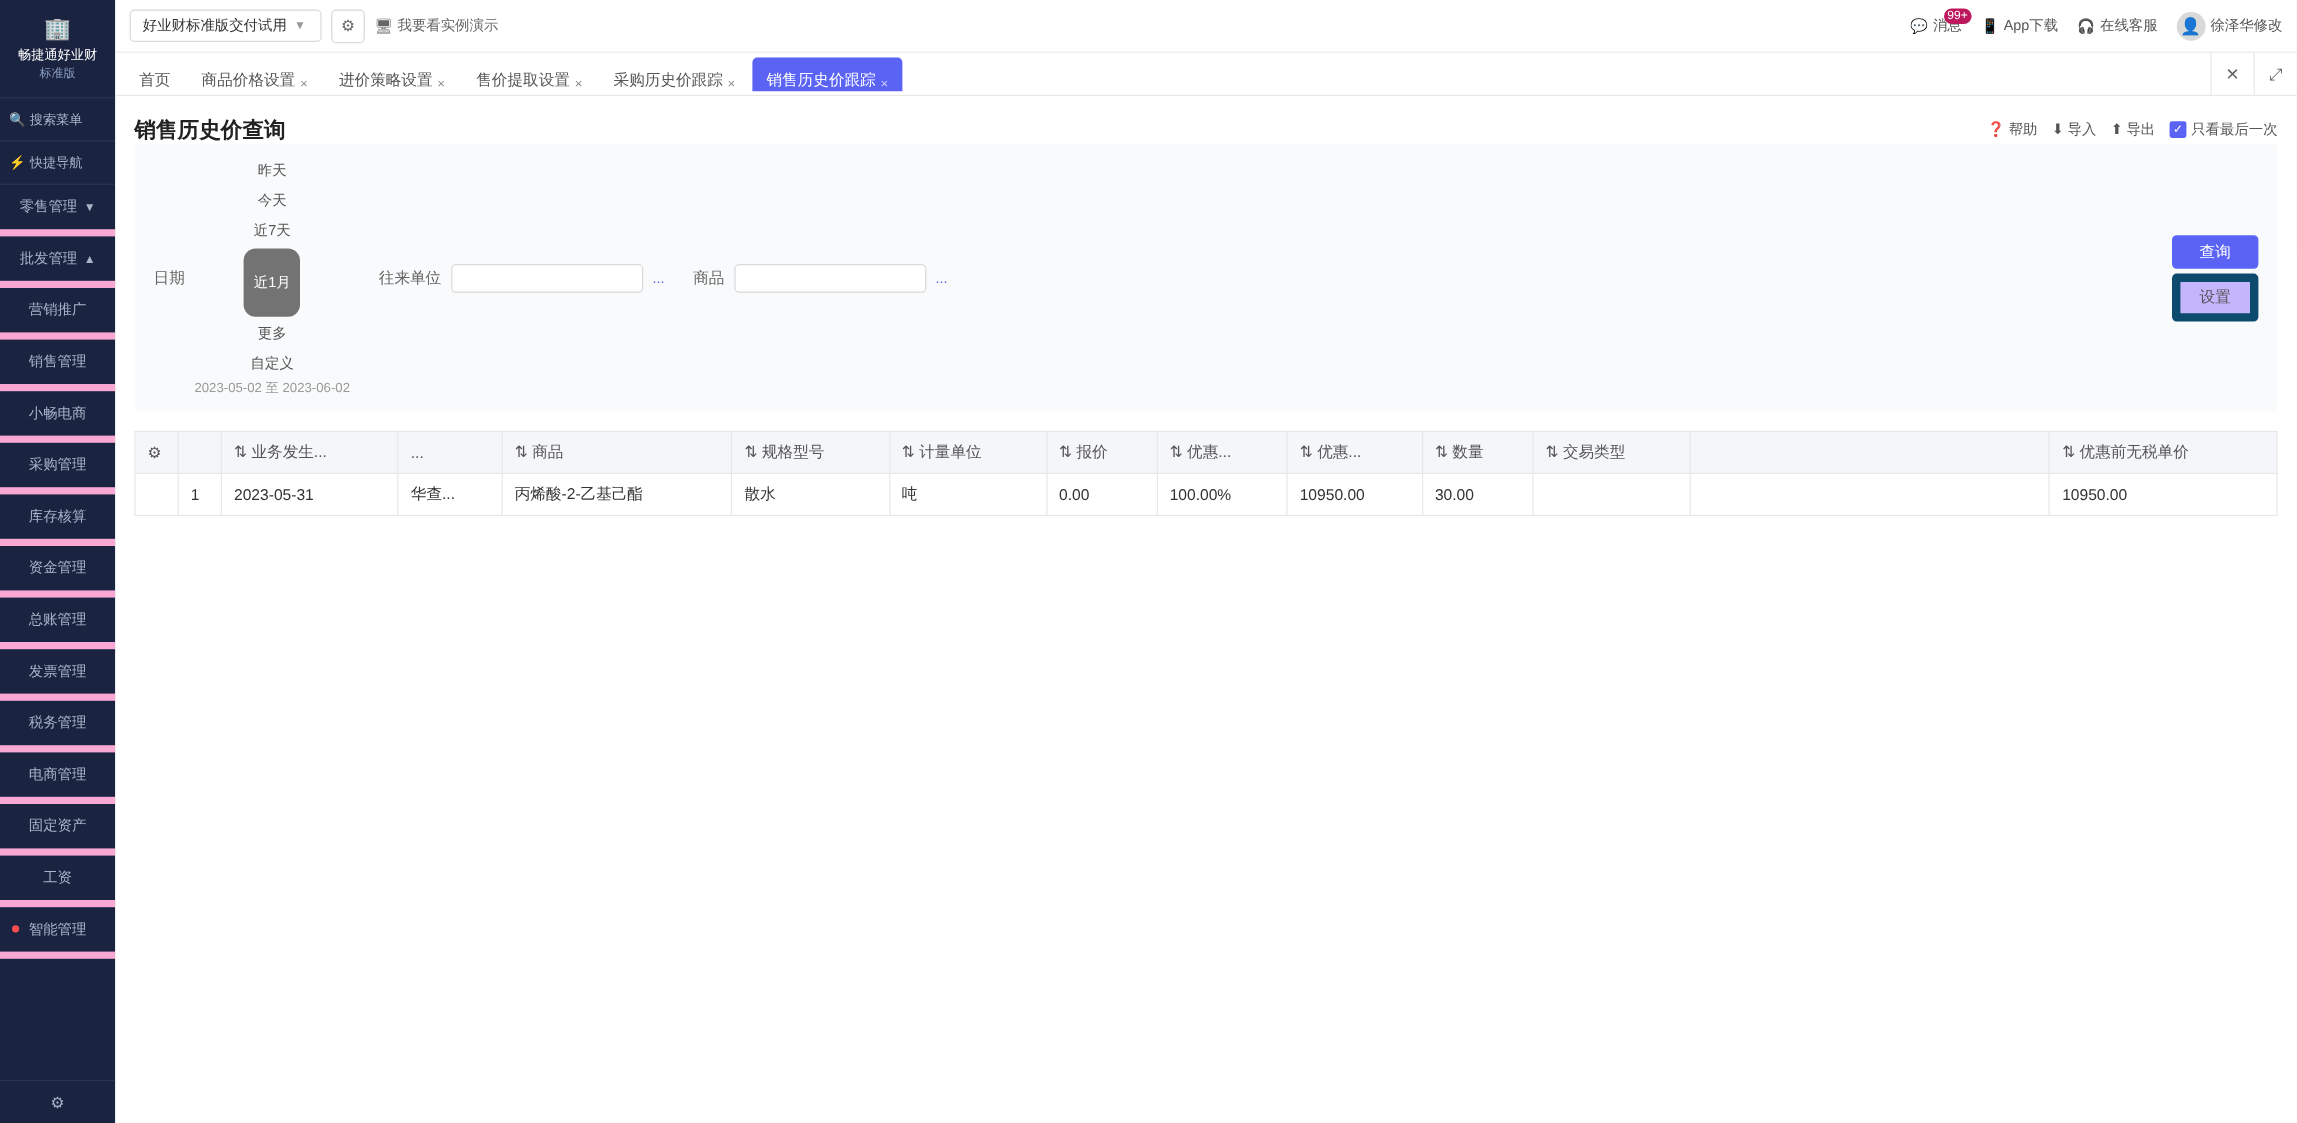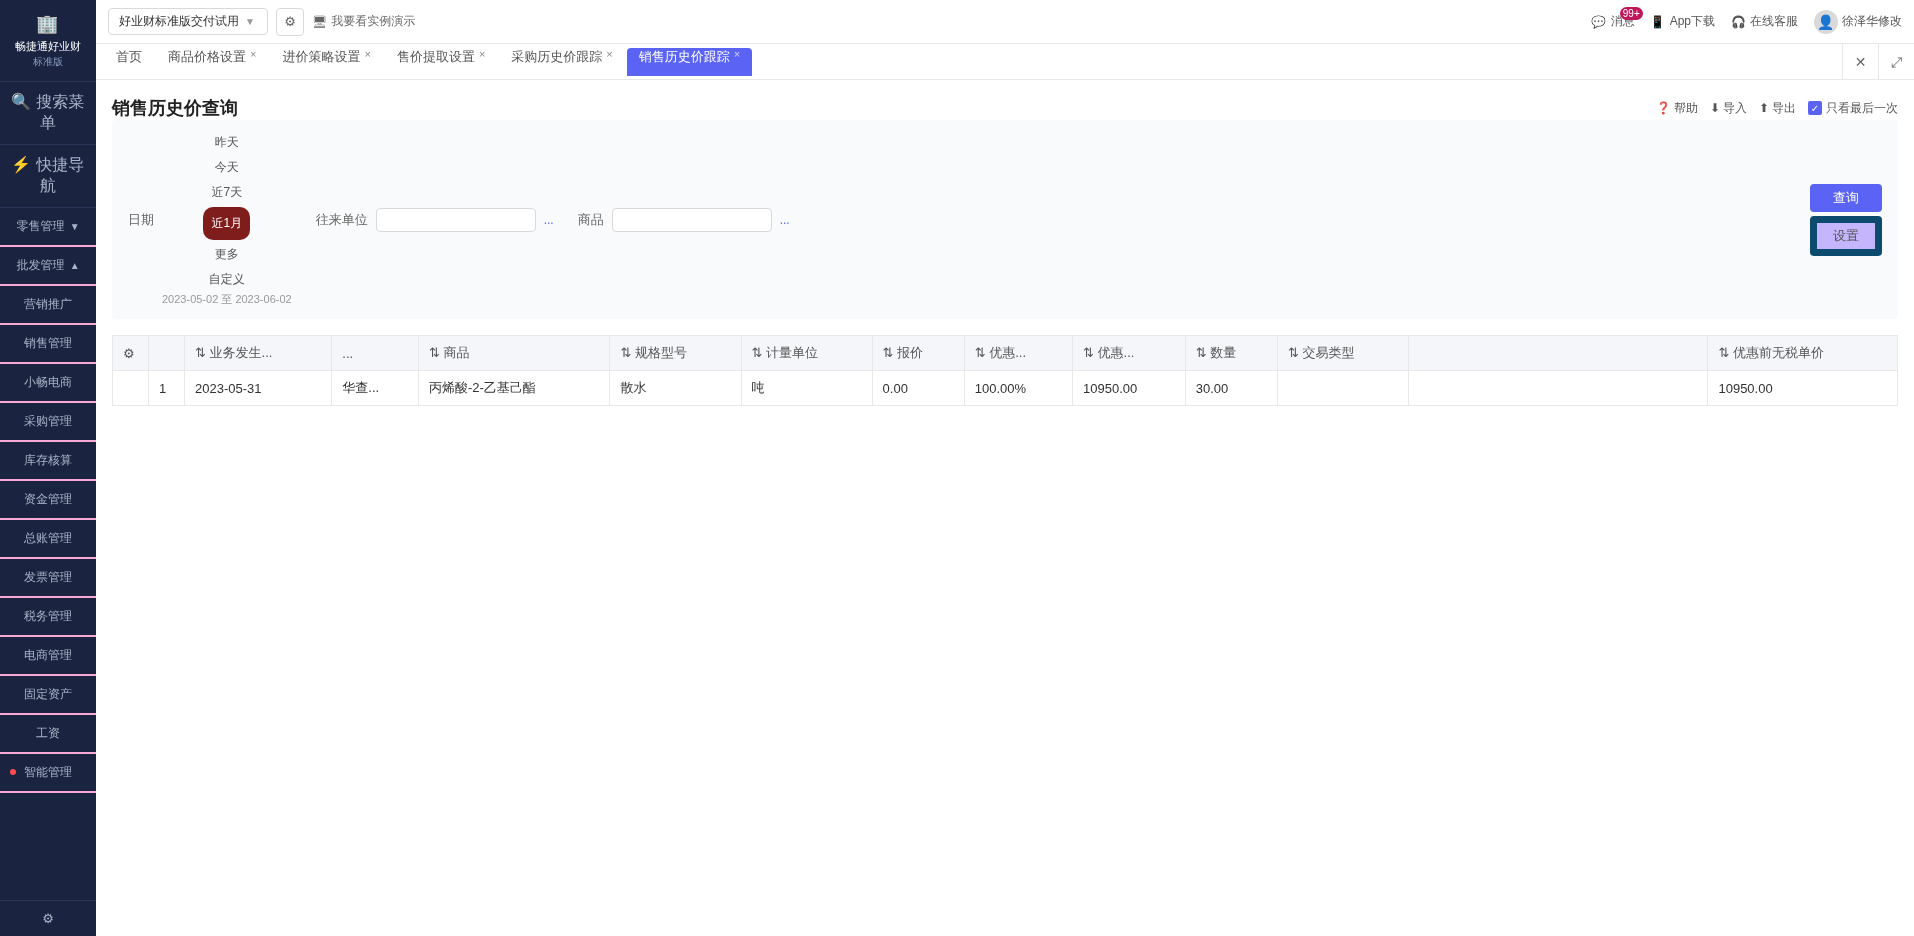--- a/index.html
+++ b/index.html
@@ -23,32 +23,31 @@
       font-size: 11px;
       line-height: 1.4;
     }
     .sidebar-logo .logo-icon {
       font-size: 18px;
       margin-bottom: 2px;
     }
     .sidebar-search {
       padding: 10px 8px;
       border-bottom: 1px solid #2a3558;
-      text-align: center;
-      cursor: pointer;
-      font-size: 16px;
+      cursor: pointer;
+      font-size: 11px;
       color: #a8b4c8;
     }
     .sidebar-nav-item {
       padding: 10px 4px;
       text-align: center;
       font-size: 12px;
       cursor: pointer;
       color: #a8b4c8;
-      border-bottom: 2px solid #f9a8d4;
+      border-bottom: 6px solid #f9a8d4;
     }
     .sidebar-nav-item.has-dot { position: relative; }
     .sidebar-nav-item.has-dot::before {
       content: '';
       position: absolute;
       left: 10px;
       top: 50%;
       transform: translateY(-50%);
       width: 6px;
       height: 6px;
@@ -173,21 +172,21 @@
       display: flex;
       align-items: center;
       border-bottom: 1px solid #e8e8e8;
       padding: 0 8px;
       flex-shrink: 0;
       gap: 2px;
     }
     .tab {
       height: 28px;
       display: flex;
-      align-items: flex-start;
+      align-items: flex-end;
       padding: 0 12px;
       border-radius: 4px 4px 0 0;
       cursor: pointer;
       font-size: 13px;
       color: #555;
       gap: 4px;
       white-space: nowrap;
     }
     .tab.active {
       background: #5b63f5;
@@ -282,24 +281,24 @@
       flex-direction: column;
     }
     .date-shortcut {
       padding: 2px 6px;
       border-radius: 3px;
       cursor: pointer;
       font-size: 12px;
       color: #555;
     }
     .date-shortcut.active {
-      background: #7f1d1d;
+      background: #737373;
       color: #fff;
       border-radius: 10px;
-      padding: 8px 8px;
+      padding: 20px 8px;
     }
     .date-range {
       font-size: 11px;
       color: #999;
       margin-top: 2px;
     }
     .filter-input {
       border: 1px solid #d9d9d9;
       border-radius: 4px;
       padding: 4px 8px;

